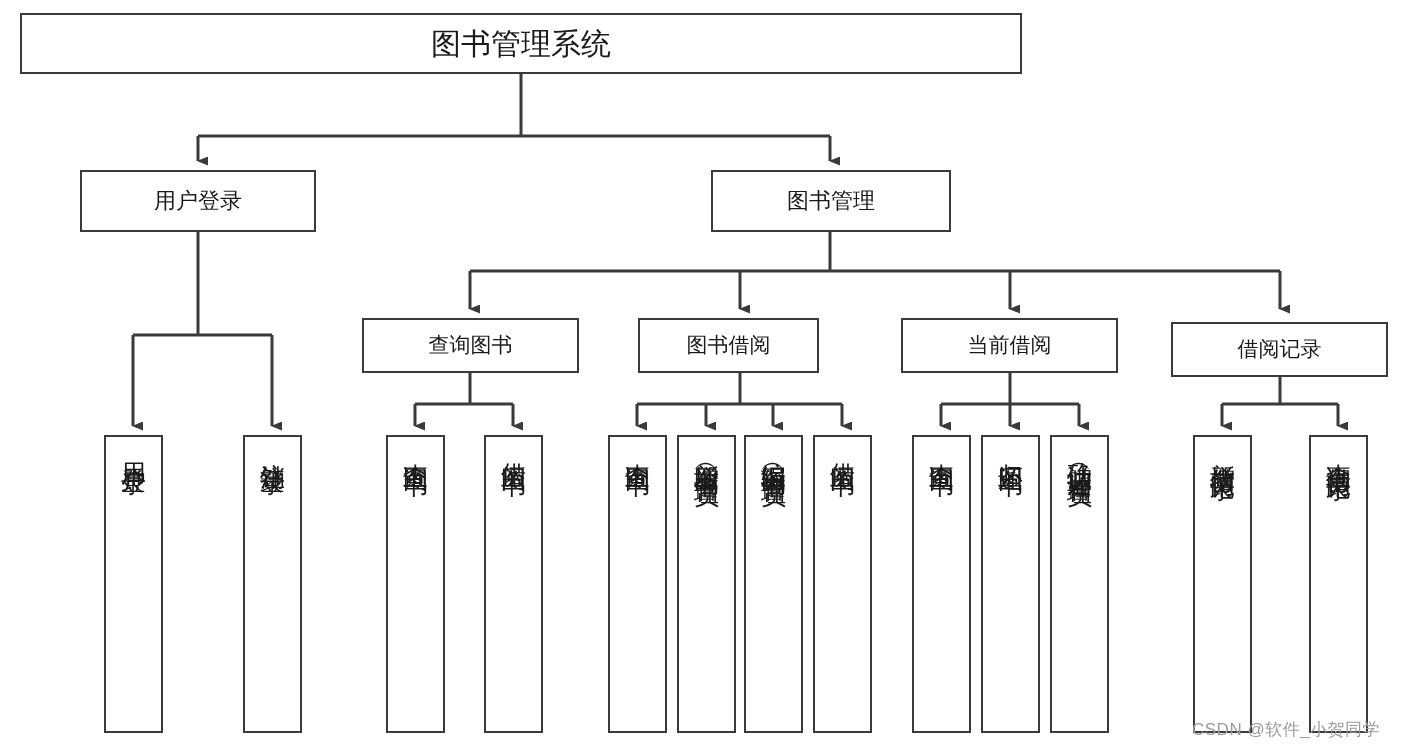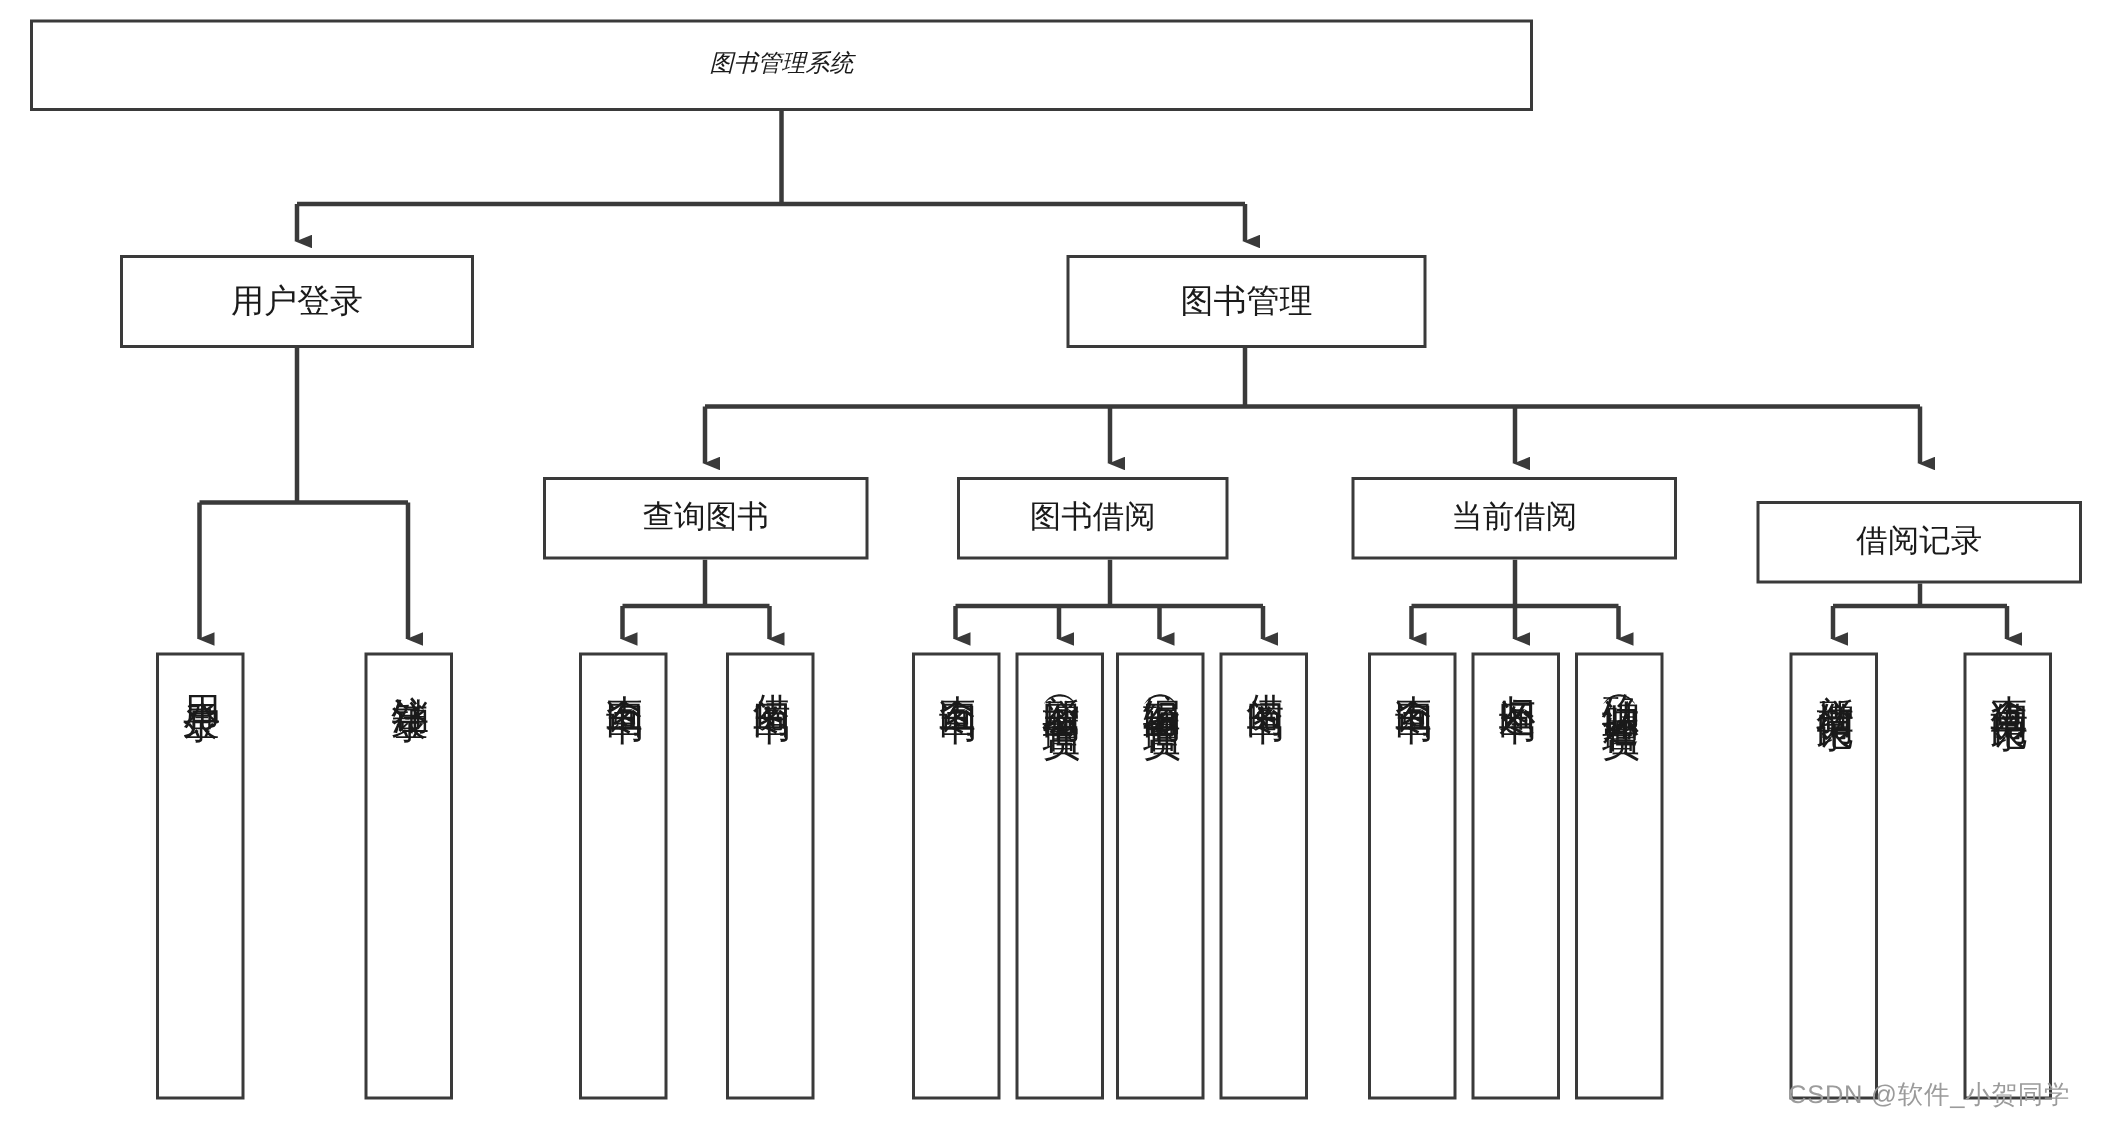--- a/index.html
+++ b/index.html
@@ -37,22 +37,21 @@
     color: #1a1a1a;
     z-index: 2;
   }
   .node .label {
     display: block;
     text-align: center;
     line-height: 1.18;
     color: #1a1a1a;
   }
   .node-root .label {
-    font-size: 16px;
-    font-style: italic;
+    font-size: 30px;
   }
   .node-l2 .label {
     font-size: 22px;
   }
   .node-l3 .label {
     font-size: 21px;
   }
   
   .node-leaf {
     align-items: flex-start;
@@ -148,21 +147,21 @@
 
   <div class="node node-l3" style="left:362px; top:318px; width:217px; height:55px;">
     <span class="label">查询图书</span>
   </div>
   <div class="node node-l3" style="left:638px; top:318px; width:181px; height:55px;">
     <span class="label">图书借阅</span>
   </div>
   <div class="node node-l3" style="left:901px; top:318px; width:217px; height:55px;">
     <span class="label">当前借阅</span>
   </div>
-  <div class="node node-l3" style="left:1171px; top:334px; width:217px; height:55px;">
+  <div class="node node-l3" style="left:1171px; top:322px; width:217px; height:55px;">
     <span class="label">借阅记录</span>
   </div>
 
   <div class="node node-leaf" style="left:104px; top:435px; width:59px; height:298px;">
     <span class="label">用户登录</span>
   </div>
   <div class="node node-leaf" style="left:243px; top:435px; width:59px; height:298px;">
     <span class="label">注销登录</span>
   </div>
 

